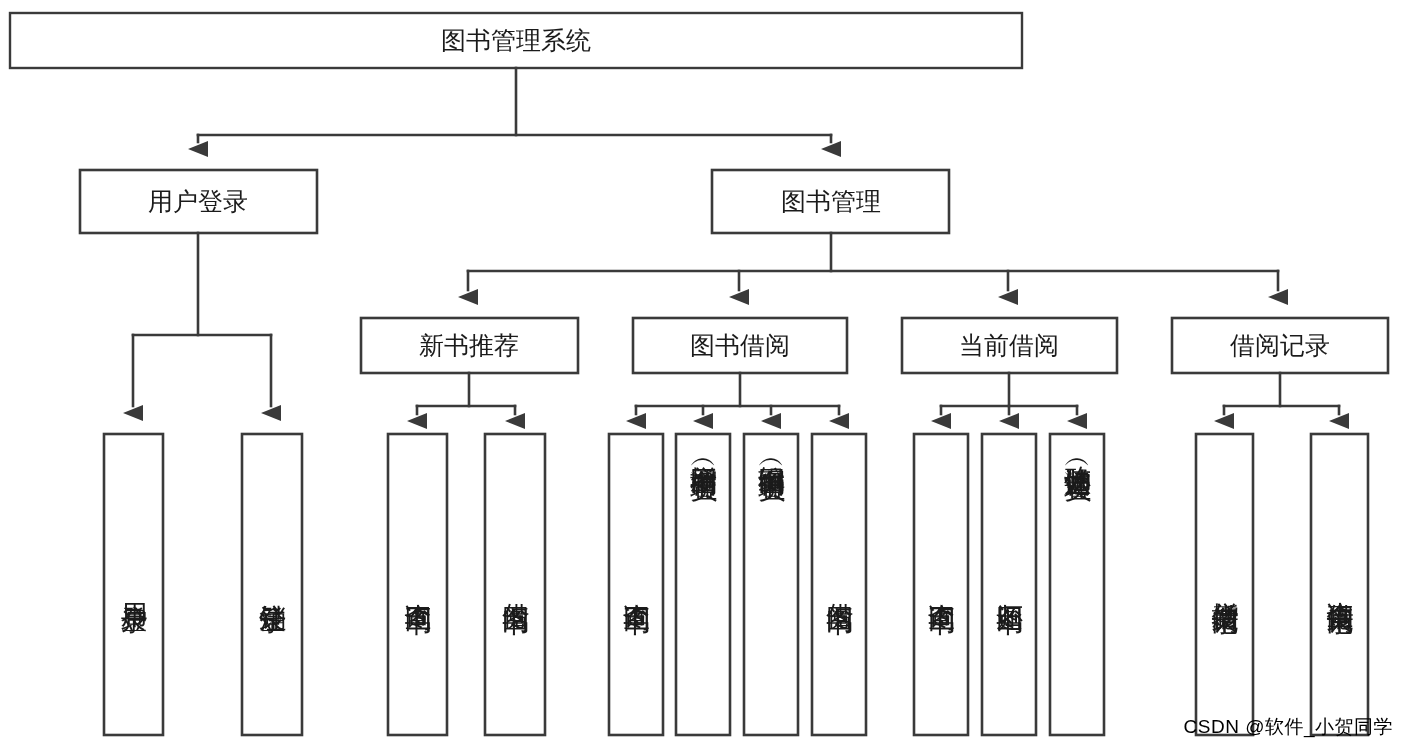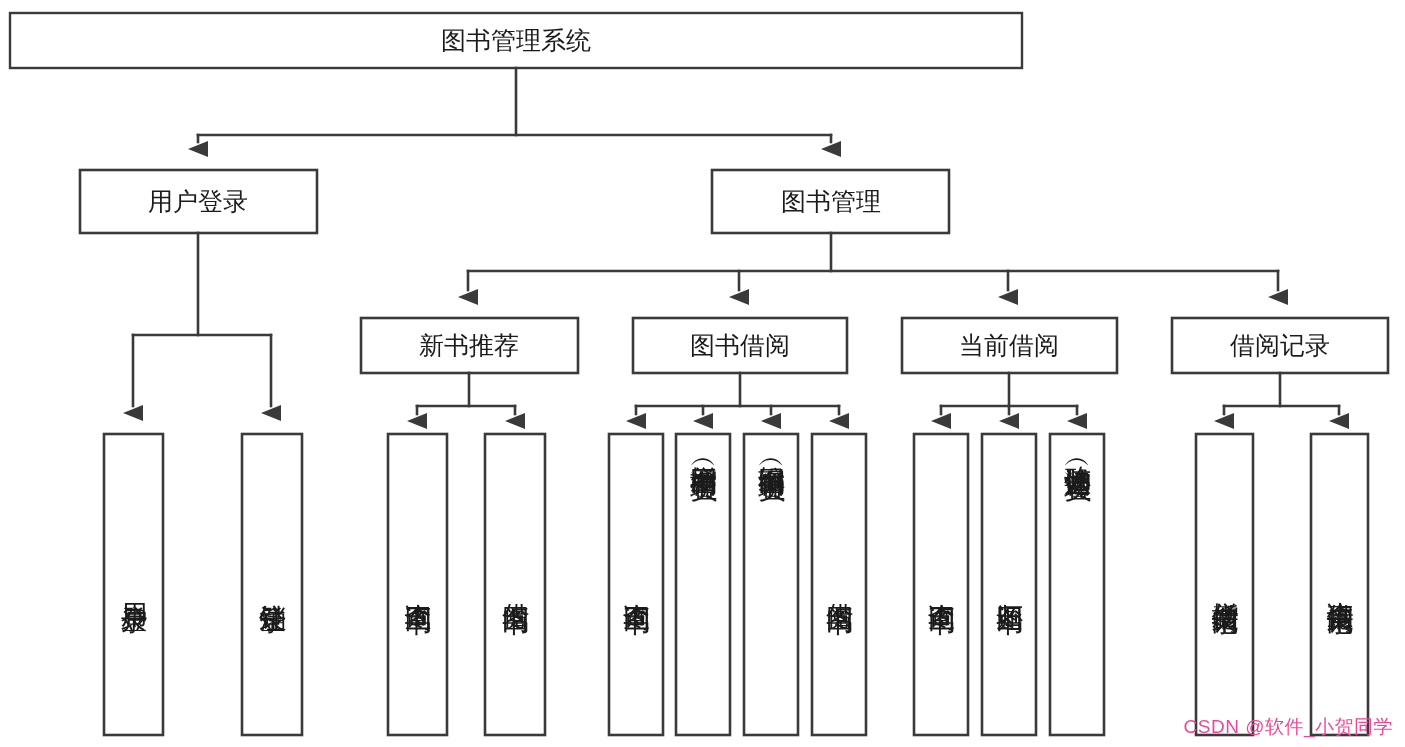--- a/index.html
+++ b/index.html
@@ -71,21 +71,21 @@
     color: #1b1b1b;
     white-space: nowrap;
     text-align: center;
   }
   .watermark {
     position: absolute;
     right: 12px;
     bottom: 7px;
     font-family: "Liberation Sans", "DejaVu Sans", sans-serif;
     font-size: 19px;
-    color: #ec4899;
+    color: #000000;
     letter-spacing: 0.5px;
     white-space: nowrap;
     user-select: none;
   }
 </style>
 </head>
 <body>
 
 <div id="diagram-root">
 

